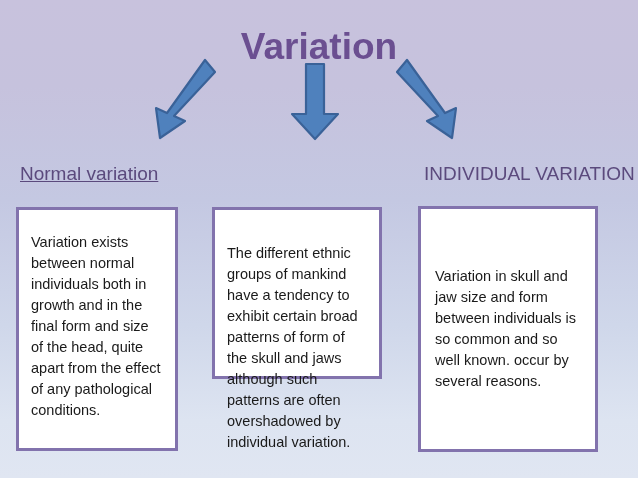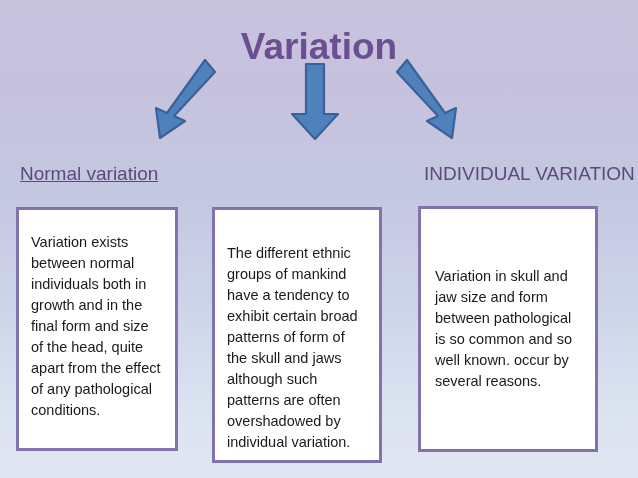--- a/index.html
+++ b/index.html
@@ -71,21 +71,21 @@
     left: 16px;
     top: 207px;
     width: 162px;
     height: 244px;
     padding: 22px 12px 10px 12px;
   }
   #box-2 {
     left: 212px;
     top: 207px;
     width: 170px;
-    height: 256px;
+    height: 172px;
     padding: 33px 11px 10px 12px;
   }
   #box-3 {
     left: 418px;
     top: 206px;
     width: 180px;
     height: 246px;
     display: flex;
     align-items: center;
     padding: 10px 12px 10px 14px;
@@ -116,16 +116,16 @@
 
   <div id="box-1" class="box">
     <p class="box-text">Variation exists between normal individuals both in growth and in the final form and size of the head, quite apart from the effect of any pathological conditions.</p>
   </div>
 
   <div id="box-2" class="box">
     <p class="box-text">The different ethnic groups of mankind have a tendency to exhibit certain broad patterns of form of the skull and jaws although such patterns are often overshadowed by individual variation.</p>
   </div>
 
   <div id="box-3" class="box">
-    <p class="box-text">Variation in skull and jaw size and form between pathological is so common and so well known. occur by several reasons.</p>
+    <p class="box-text">Variation in skull and jaw size and form between individuals is so common and so well known. occur by several reasons.</p>
   </div>
 
 </div>
 
 </body></html>

